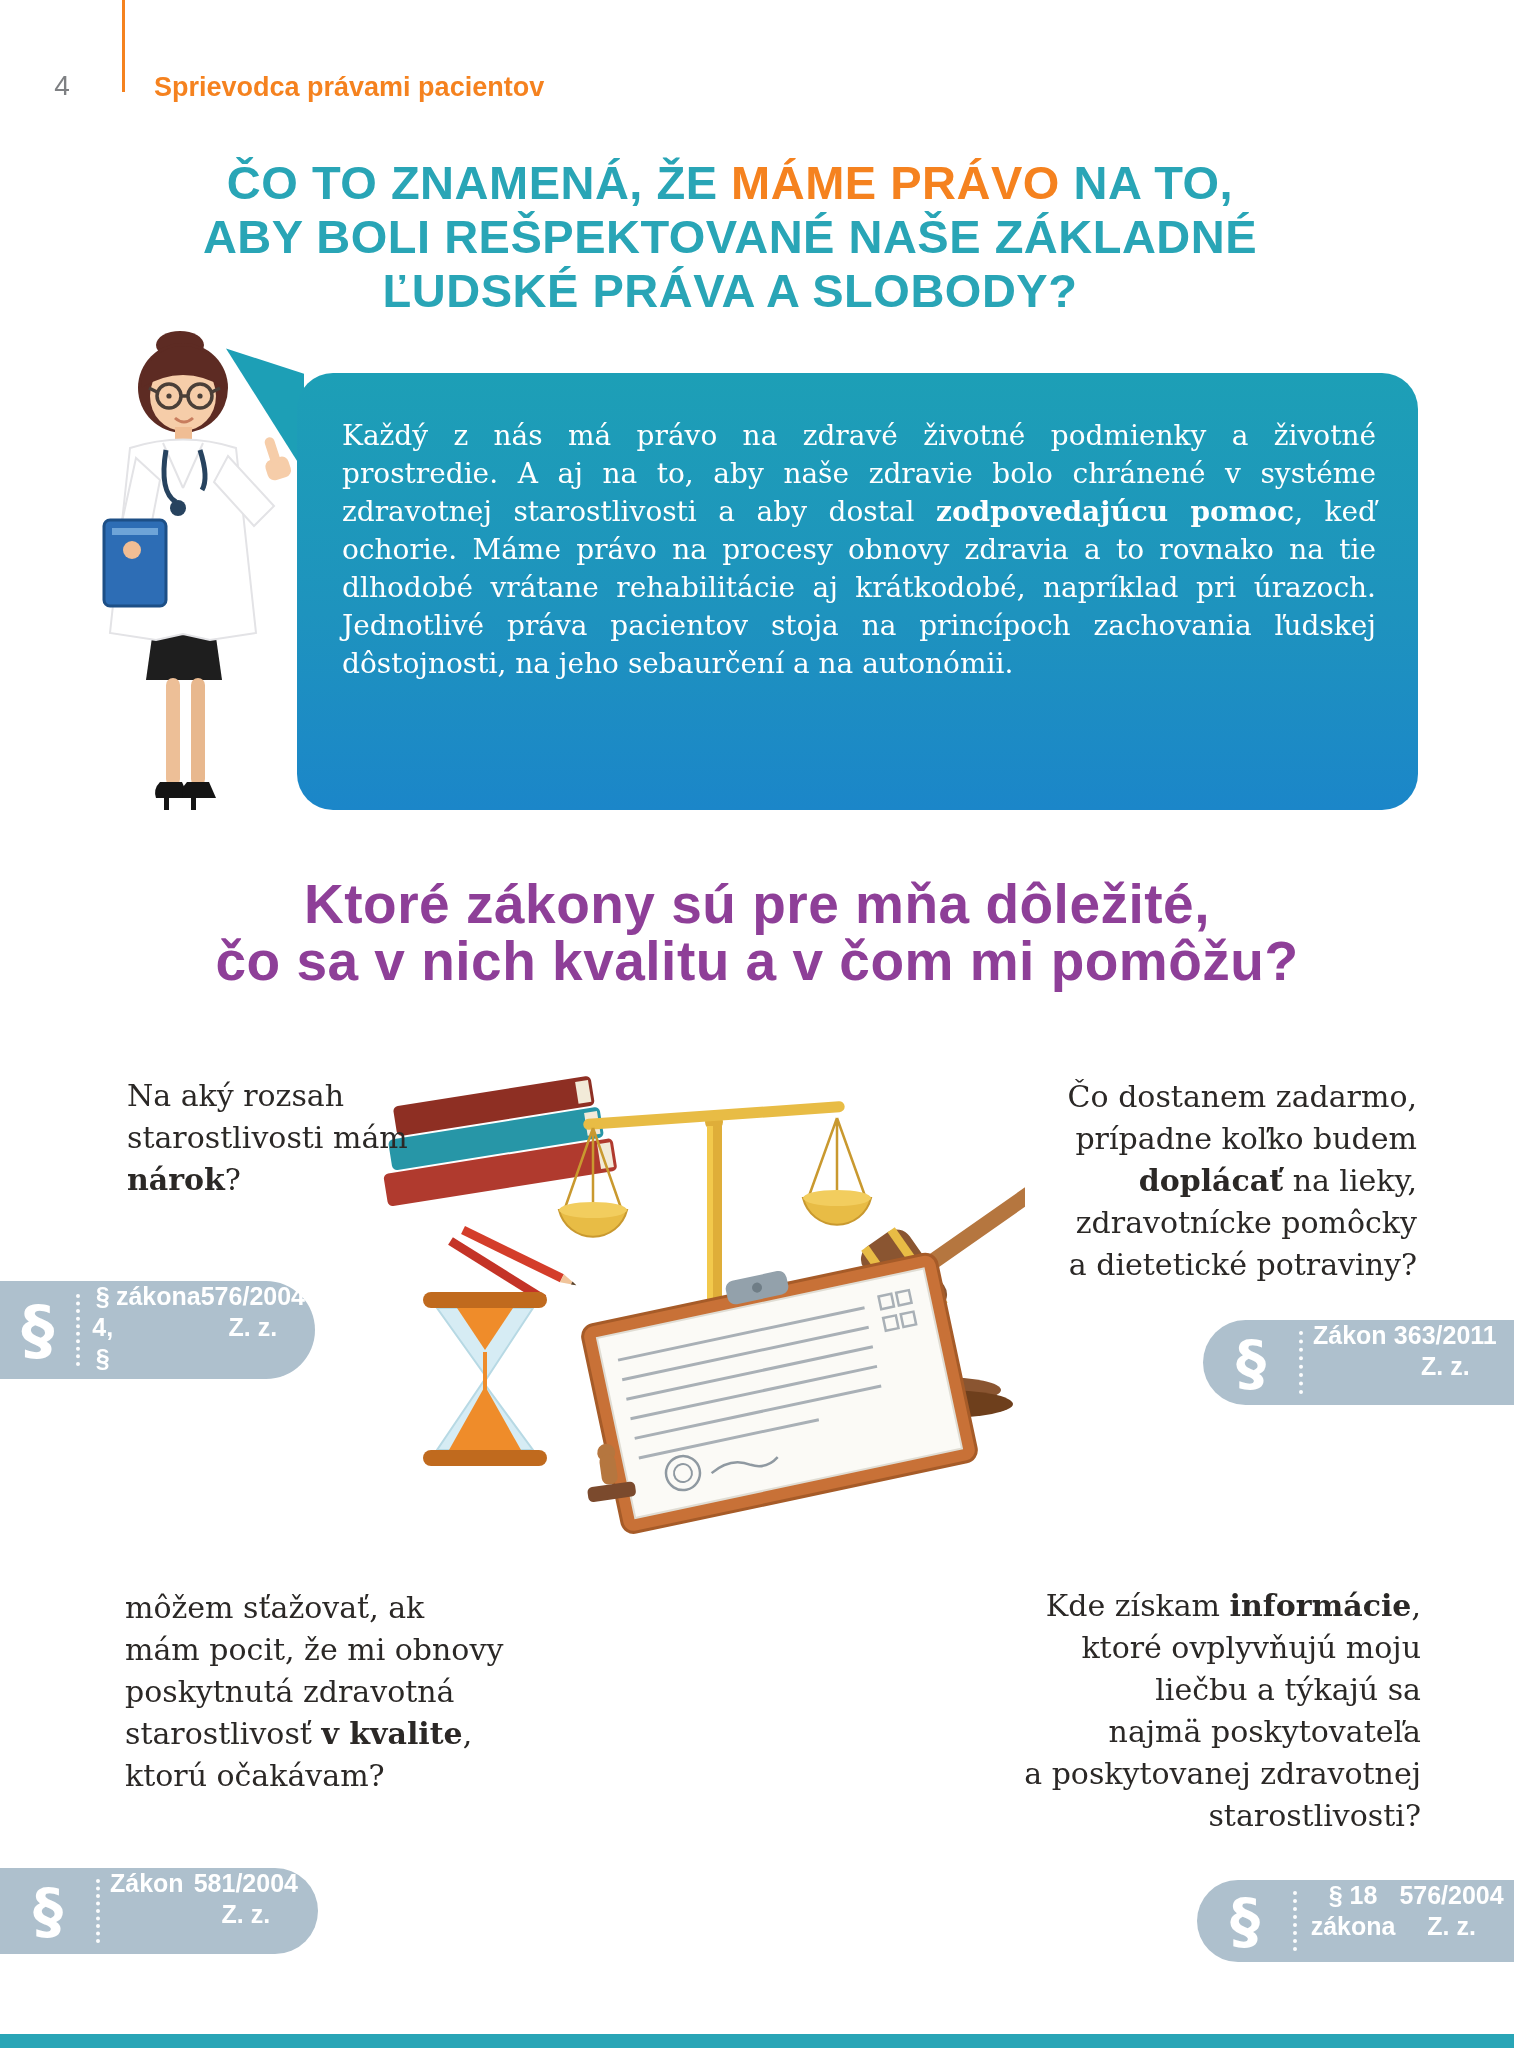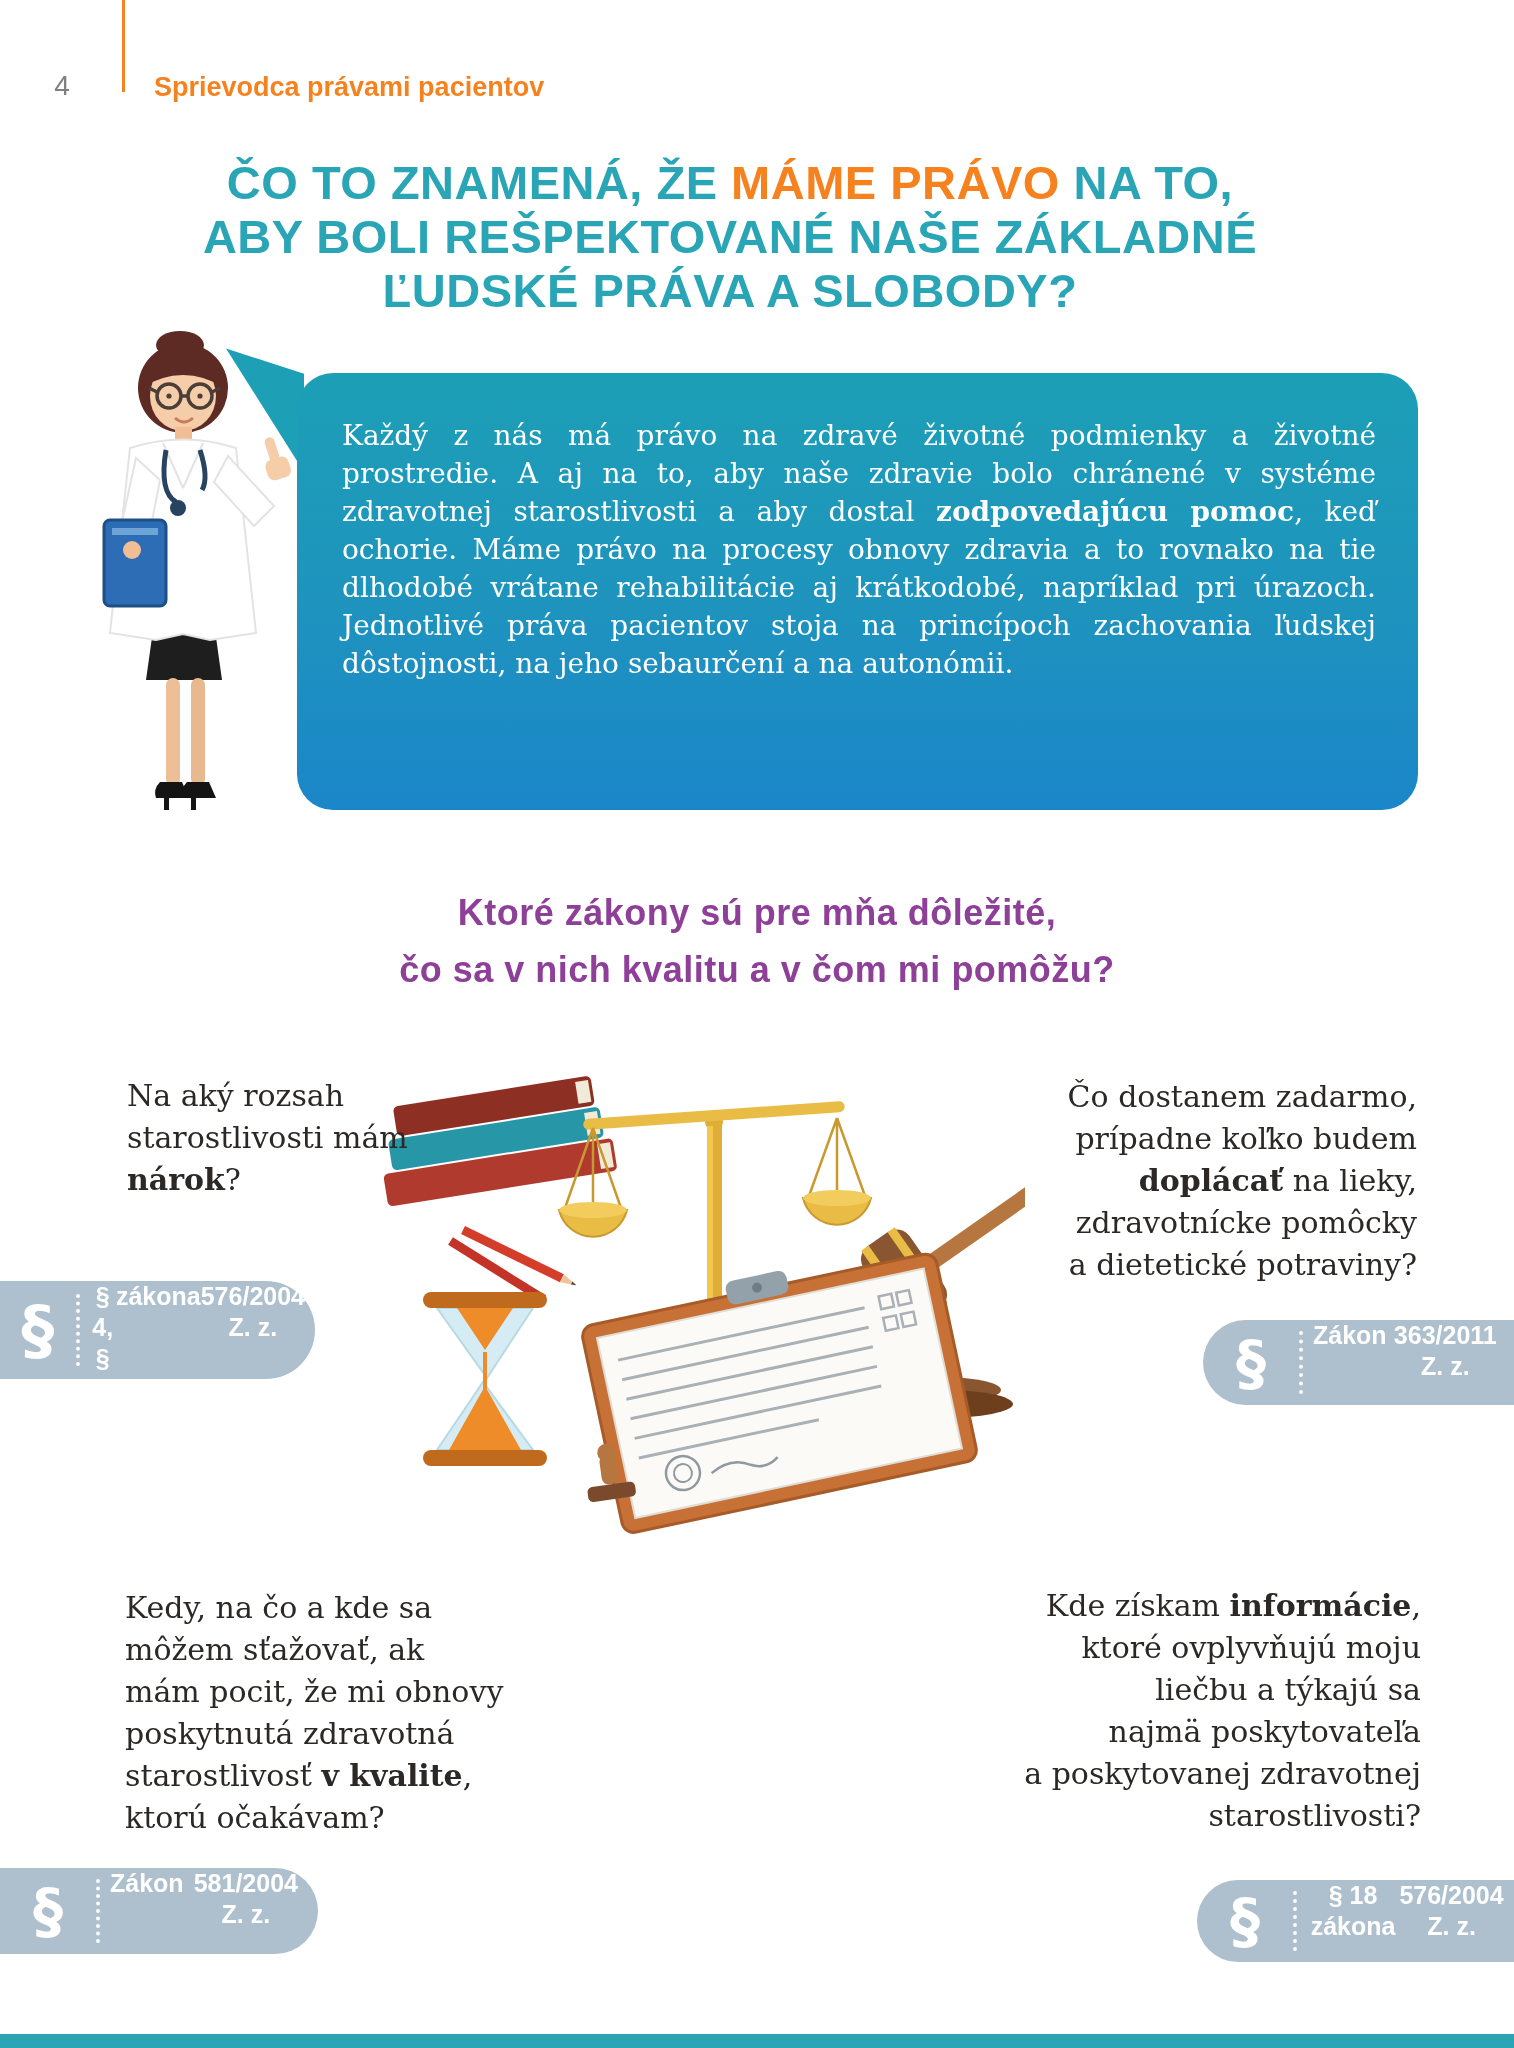--- a/index.html
+++ b/index.html
@@ -25,21 +25,21 @@
                text-align:justify;}
   .bubble-text strong{font-weight:700;}
   .bubble-tail{position:absolute;left:226px;top:346px;width:78px;height:126px;background:#1d9fb6;
                clip-path:polygon(0 2%,100% 22%,100% 100%);}
 
   
   .doctor{position:absolute;left:78px;top:328px;width:232px;height:508px;}
 
   
   .section-heading{position:absolute;left:0;top:876px;width:1514px;text-align:center;
-                   font-weight:800;font-size:36px;line-height:57px;color:#8e3f98;letter-spacing:0.5px;margin-top:8px;}
+                   font-weight:800;font-size:55px;line-height:57px;color:#8e3f98;letter-spacing:0.5px;}
 
   
   .legal{position:absolute;left:345px;top:1040px;width:680px;height:500px;}
 
   
   .quadrant{position:absolute;}
   .qa-tl{left:0;top:1075px;width:620px;height:310px;}
   .qa-tr{left:914px;top:1076px;width:600px;height:334px;}
   .qa-bl{left:0;top:1587px;width:620px;height:370px;}
   .qa-br{left:914px;top:1585px;width:600px;height:382px;}
@@ -247,21 +247,20 @@
       <div class="badge-sep"></div>
       <div class="badge-lines">
           <div>Zákon</div>
           <div>363/2011 Z. z.</div>
         </div>
     </div>
   </div>
 
   <div class="quadrant qa-bl">
     <div class="q-text">
-        <div><span>Kedy, na čo a kde sa</span></div>
         <div><span>môžem sťažovať, ak</span></div>
         <div><span>mám pocit, že mi obnovy</span></div>
         <div><span>poskytnutá zdravotná</span></div>
         <div><span>starostlivosť </span><strong>v kvalite</strong><span>,</span></div>
         <div><span>ktorú očakávam?</span></div>
       </div>
     <div class="badge">
       <div class="badge-symbol">§</div>
       <div class="badge-sep"></div>
       <div class="badge-lines">

